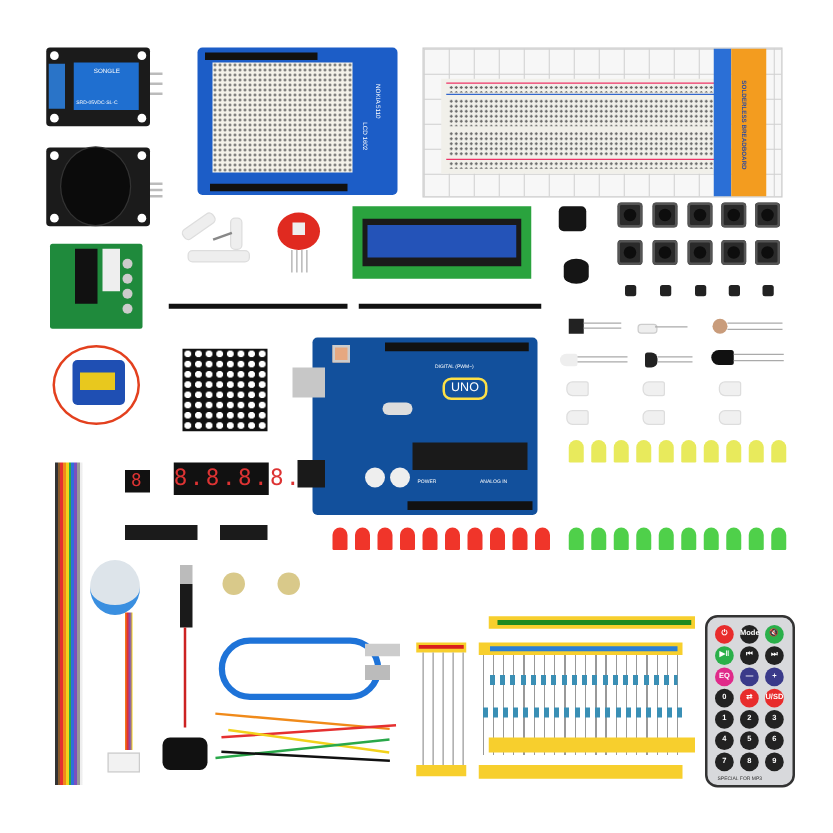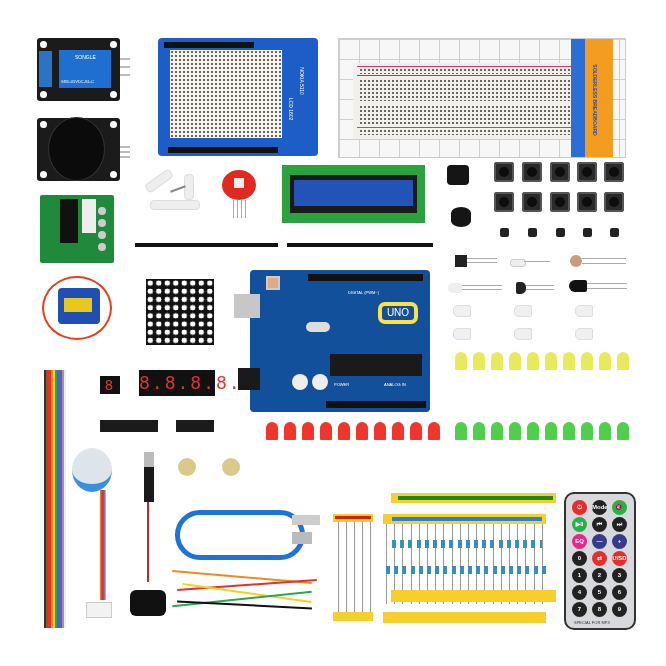--- a/index.html
+++ b/index.html
@@ -144,21 +144,21 @@
 <div class="abs uno" style="left:250px;top:270px;width:180px;height:142px;">
   <div class="abs header-row" style="left:58px;top:4px;width:115px;height:7px;"></div>
   <div class="abs header-row" style="left:76px;bottom:4px;width:100px;height:7px;"></div>
   <div class="abs" style="left:-16px;top:24px;width:26px;height:24px;background:#c7c7c7;"></div>
   <div class="abs" style="left:-12px;top:98px;width:22px;height:22px;background:#1a1a1a;"></div>
   <div class="abs" style="left:16px;top:6px;width:10px;height:10px;background:#e6a880;border:2px solid #ccc;"></div>
   <div class="abs" style="left:80px;top:84px;width:92px;height:22px;background:#1a1a1a;"></div>
   <div class="abs" style="left:56px;top:52px;width:24px;height:10px;background:#ddd;border-radius:5px;"></div>
   <div class="abs" style="left:42px;top:104px;width:16px;height:16px;border-radius:50%;background:#eee;"></div>
   <div class="abs" style="left:62px;top:104px;width:16px;height:16px;border-radius:50%;background:#eee;"></div>
-  <div class="abs" style="left:104px;top:32px;width:32px;height:14px;border:4px solid #fde047;border-radius:7px;color:#fff;font-size:10px;text-align:center;line-height:14px;margin-left:24px;">UNO</div>
+  <div class="abs" style="left:104px;top:32px;width:32px;height:14px;border:2px solid #fde047;border-radius:7px;color:#fff;font-size:10px;text-align:center;line-height:14px;">UNO</div>
   <span class="txt" style="left:98px;top:20px;font-size:4px;">DIGITAL (PWM~)</span>
   <span class="txt" style="left:84px;top:112px;font-size:4px;">POWER</span>
   <span class="txt" style="left:134px;top:112px;font-size:4px;">ANALOG IN</span>
 </div>
 
 <div class="abs" style="left:455px;top:255px;width:12px;height:12px;background:#222;"></div>
 <div class="leg" style="left:467px;top:258px;height:1px;width:30px;"></div>
 <div class="leg" style="left:467px;top:262px;height:1px;width:30px;"></div>
 <div class="abs" style="left:510px;top:259px;width:14px;height:6px;background:#eee;border:1px solid #ccc;border-radius:3px;"></div>
 <div class="leg" style="left:524px;top:261px;height:1px;width:26px;"></div>

